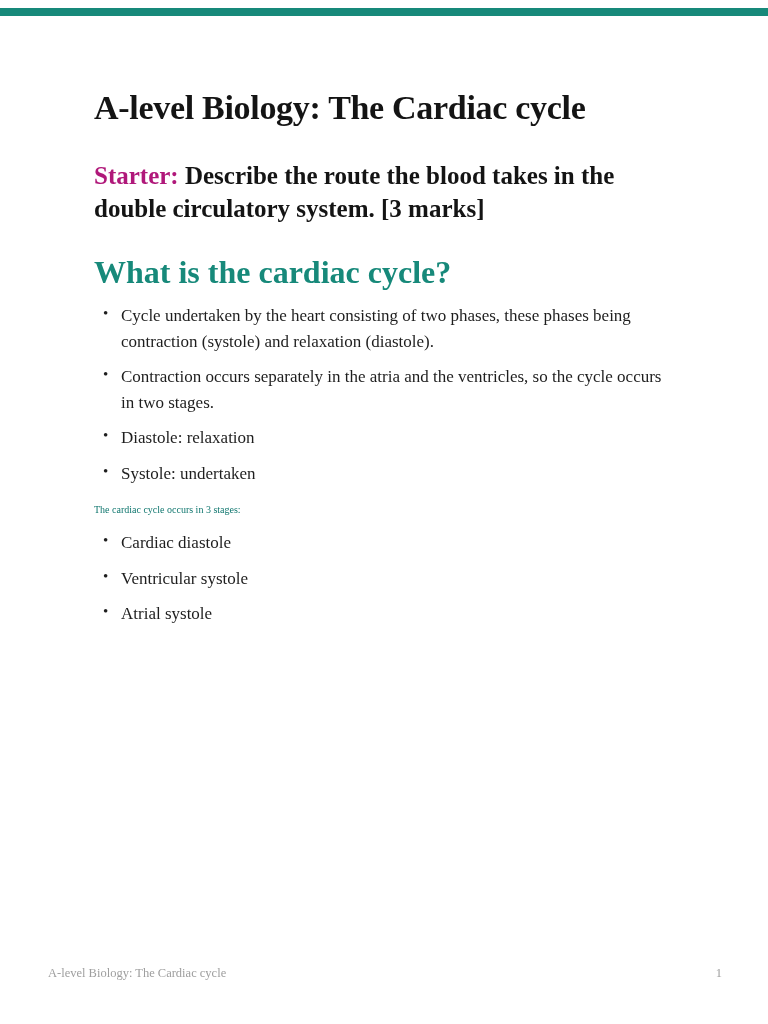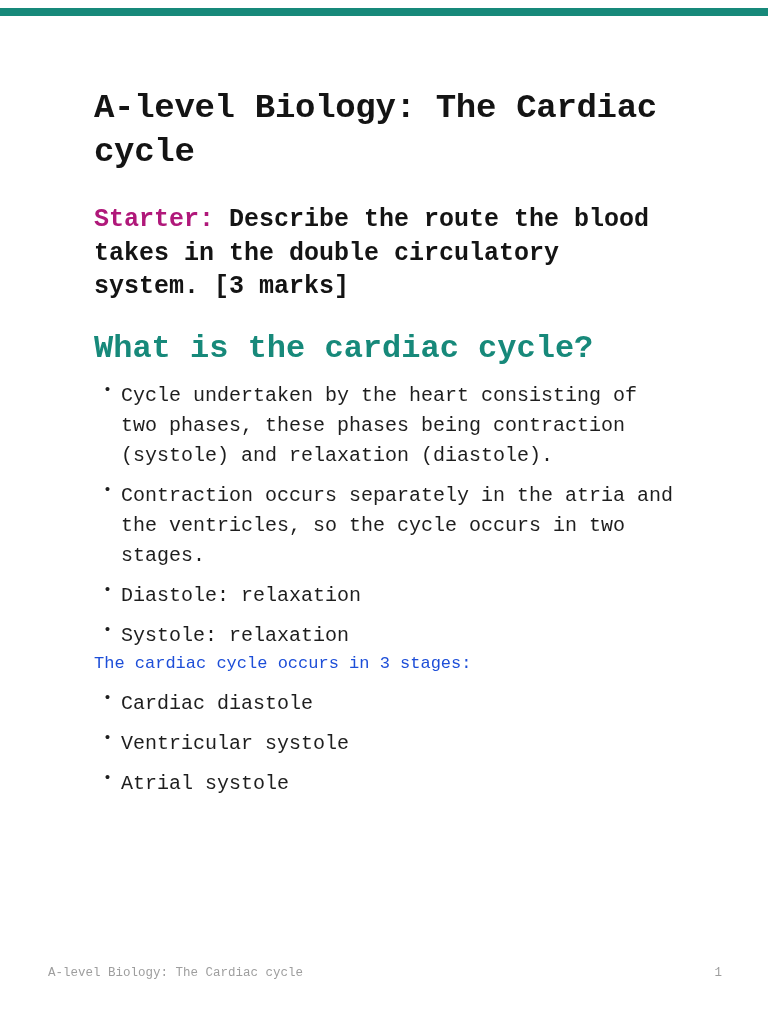--- a/index.html
+++ b/index.html
@@ -3,21 +3,21 @@
 <meta charset="utf-8">
 <style>
   * { margin: 0; padding: 0; box-sizing: border-box; }
   html, body { background: #e9e9e9; }
   .page {
     position: relative;
     width: 768px;
     height: 1024px;
     margin: 0 auto;
     background: #ffffff;
-    font-family: Liberation Mono, monospace;
+    font-family: Liberation Serif, serif;
     color: #1e1e1e;
     overflow: hidden;
   }
   .accent-bar {
     position: absolute;
     top: 8px;
     left: 0;
     width: 100%;
     height: 8px;
     background: #17897A;
@@ -53,39 +53,39 @@
   }
   h2.heading-1 { margin-top: 28px; }
   h2.heading-2 { margin-top: 24px; }
   ul.bullet-list {
     list-style: none;
     margin-top: 13px;
   }
   ul.bullet-list li {
     position: relative;
     padding-left: 27px;
-    font-size: 20px;
+    font-size: 17px;
     line-height: 1.5;
     color: #1e1e1e;
     margin-bottom: 10px;
   }
   ul.bullet-list li:last-child { margin-bottom: 0; }
   ul.bullet-list li::before {
     content: "\2022";
     position: absolute;
     left: 9px;
     top: -1px;
     font-size: 15px;
     color: #1e1e1e;
   }
   p.stages-intro {
-    margin-top: 0;
-    font-size: 17px;
+    margin-top: 16px;
+    font-size: 10px;
     line-height: 1.5;
-    color: #1d4ed8;
+    color: #0f766e;
   }
   ul.bullet-list.stages { }
   .footer {
     position: absolute;
     top: 966px;
     left: 48px;
     right: 46px;
     display: flex;
     justify-content: space-between;
     align-items: baseline;
@@ -105,21 +105,21 @@
     <h1 class="doc-title">A-level Biology: The Cardiac cycle</h1>
 
     <p class="starter"><span class="starter-label">Starter:</span><span> Describe the route the blood takes in the double circulatory system. [3 marks]</span></p>
 
     <h2 class="section-heading heading-1">What is the cardiac cycle?</h2>
 
     <ul class="bullet-list">
       <li>Cycle undertaken by the heart consisting of two phases, these phases being contraction (systole) and relaxation (diastole).</li>
       <li>Contraction occurs separately in the atria and the ventricles, so the cycle occurs in two stages.</li>
       <li>Diastole: relaxation</li>
-      <li>Systole: relaxation</li>
+      <li>Systole: undertaken</li>
     </ul>
 
 
     <p class="stages-intro">The cardiac cycle occurs in 3 stages:</p>
 
     <ul class="bullet-list stages">
       <li>Cardiac diastole</li>
       <li>Ventricular systole</li>
       <li>Atrial systole</li>
     </ul>

